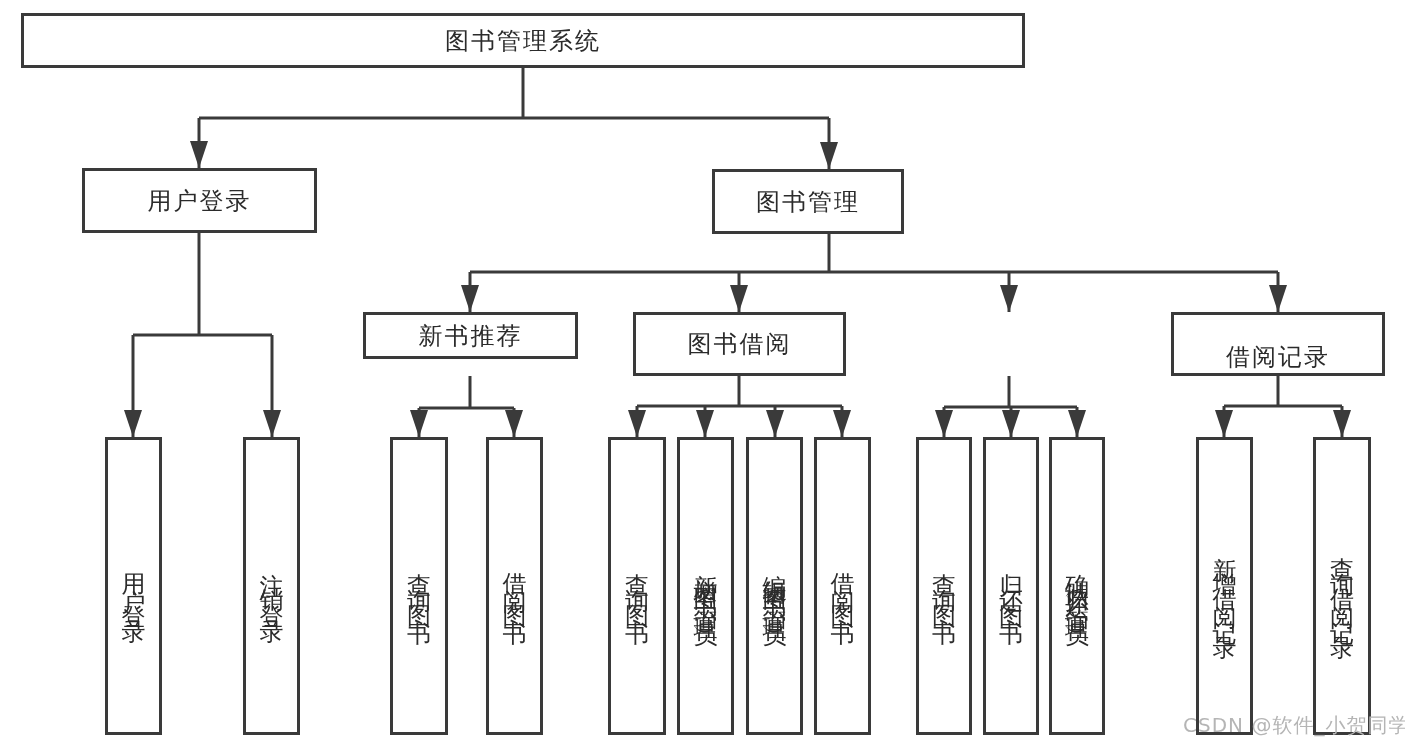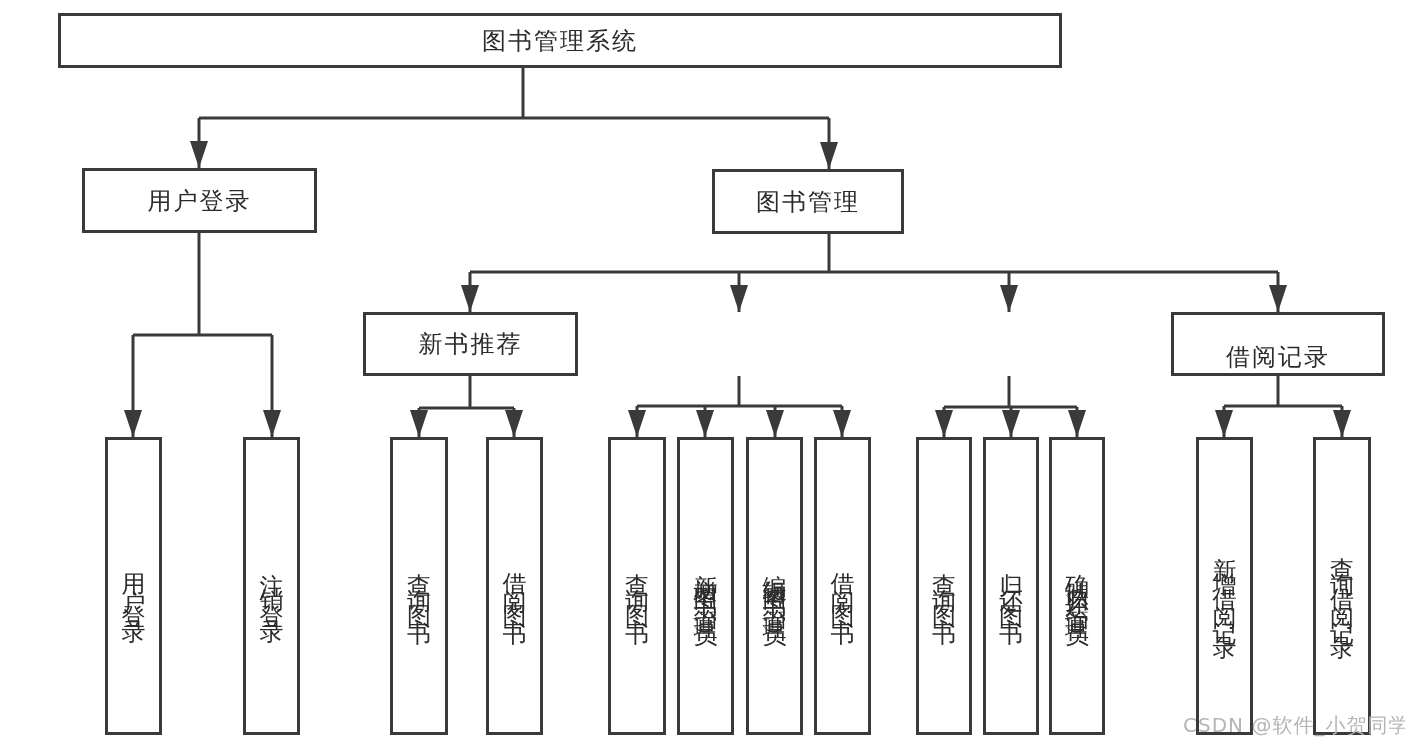--- a/index.html
+++ b/index.html
@@ -142,33 +142,36 @@
     <g>
       <line x1="1278" y1="376" x2="1278" y2="406"></line>
       <line x1="1224" y1="406" x2="1342" y2="406"></line>
       <line x1="1224" y1="406" x2="1224" y2="437"></line>
       <line x1="1342" y1="406" x2="1342" y2="437"></line>
       <polygon points="1215,410 1233,410 1224,437"></polygon>
       <polygon points="1333,410 1351,410 1342,437"></polygon>
     </g>
   </svg>
 
-  <div class="box h" style="left:21px; top:13px; width:1004px; height:55px;margin-left:37px;">
+  <div class="box h" style="left:21px; top:13px; width:1004px; height:55px;">
     <span>图书管理系统</span>
   </div>
 
   <div class="box h" style="left:82px; top:168px; width:235px; height:65px;">
     <span>用户登录</span>
   </div>
   <div class="box h" style="left:712px; top:169px; width:192px; height:65px;">
     <span>图书管理</span>
   </div>
 
-  <div class="box h" style="left:363px; top:312px; width:215px; height:64px;">
+  <div class="box h" style="left:363px; top:312px; width:215px; height:47px;">
     <span>新书推荐</span>
+  </div>
+  <div class="box h" style="left:633px; top:312px; width:213px; height:64px;">
+    <span>图书借阅</span>
   </div>
   <div class="box h" style="left:1171px; top:312px; width:214px; height:64px;align-items:flex-end;">
     <span>借阅记录</span>
   </div>
 
   <div class="box v" style="left:105px; top:437px; width:57px; height:298px;">
     <span>用户登录</span>
   </div>
   <div class="box v" style="left:243px; top:437px; width:57px; height:298px;">
     <span>注销登录</span>

